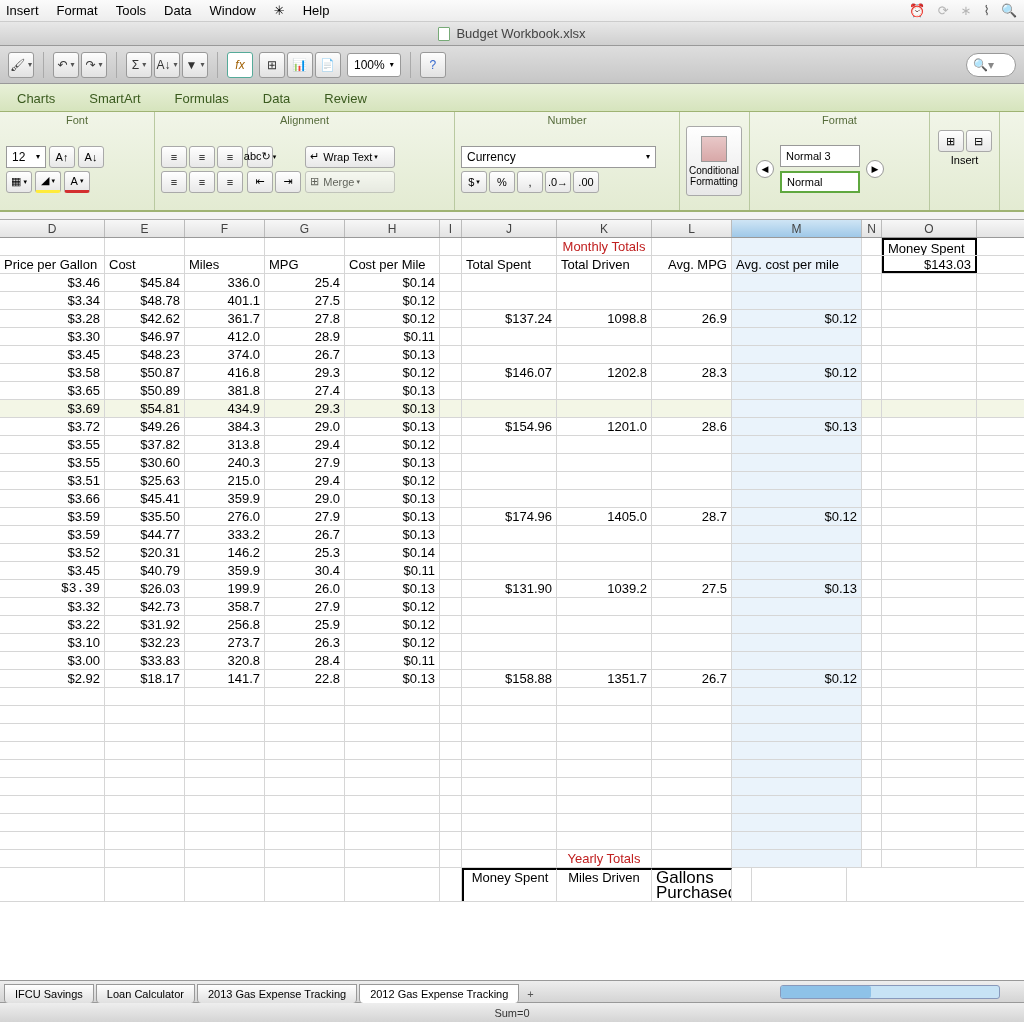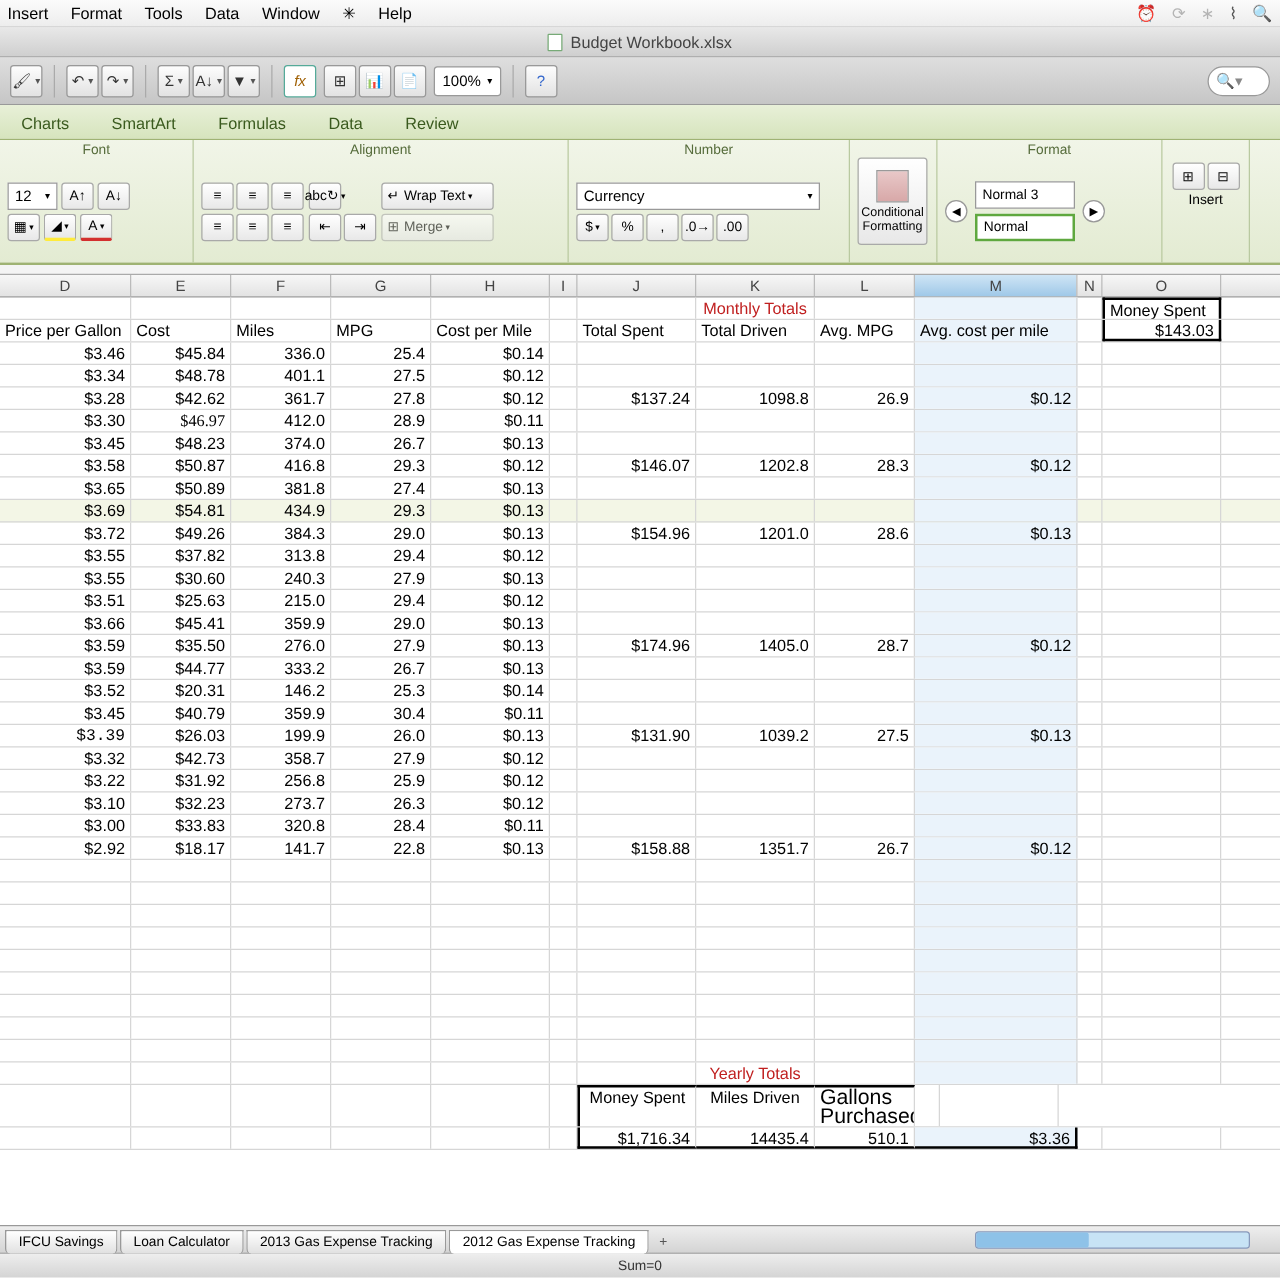--- a/index.html
+++ b/index.html
@@ -252,21 +252,21 @@
       </div>
       <div class="row">
         <div class="cell hdr" style="width: 105px;">Price per Gallon</div>
         <div class="cell hdr" style="width: 80px;">Cost</div>
         <div class="cell hdr" style="width: 80px;">Miles</div>
         <div class="cell hdr" style="width: 80px;">MPG</div>
         <div class="cell hdr" style="width: 95px;">Cost per Mile</div>
         <div class="cell" style="width: 22px;"></div>
         <div class="cell hdr" style="width: 95px;">Total Spent</div>
         <div class="cell hdr" style="width: 95px;">Total Driven</div>
-        <div class="cell hdr" style="width: 80px;">Avg. MPG</div>
+        <div class="cell hdr" style="width: 80px; text-align: right;">Avg. MPG</div>
         <div class="cell mcol hdr" style="width: 130px;">Avg. cost per mile</div>
         <div class="cell" style="width: 20px;"></div>
         <div class="cell box-bot box-l box-r r" style="width: 95px;">$143.03</div>
       </div>
       <div class="row">
         <div class="cell r" style="width: 105px;">$3.46</div>
         <div class="cell r" style="width: 80px;">$45.84</div>
         <div class="cell r" style="width: 80px;">336.0</div>
         <div class="cell r" style="width: 80px;">25.4</div>
         <div class="cell r" style="width: 95px;">$0.14</div>
@@ -301,21 +301,21 @@
         <div class="cell" style="width: 22px;"></div>
         <div class="cell r" style="width: 95px;">$137.24</div>
         <div class="cell r" style="width: 95px;">1098.8</div>
         <div class="cell r" style="width: 80px;">26.9</div>
         <div class="cell mcol r" style="width: 130px;">$0.12</div>
         <div class="cell" style="width: 20px;"></div>
         <div class="cell" style="width: 95px;"></div>
       </div>
       <div class="row">
         <div class="cell r" style="width: 105px;">$3.30</div>
-        <div class="cell r" style="width: 80px; font-family: Liberation Serif, serif;">$46.97</div>
+        <div class="cell r" style="width: 80px;">$46.97</div>
         <div class="cell r" style="width: 80px;">412.0</div>
         <div class="cell r" style="width: 80px;">28.9</div>
         <div class="cell r" style="width: 95px;">$0.11</div>
         <div class="cell" style="width: 22px;"></div>
         <div class="cell" style="width: 95px;"></div>
         <div class="cell" style="width: 95px;"></div>
         <div class="cell" style="width: 80px;"></div>
         <div class="cell mcol" style="width: 130px;"></div>
         <div class="cell" style="width: 20px;"></div>
         <div class="cell" style="width: 95px;"></div>
@@ -732,34 +732,20 @@
         <div class="cell" style="width: 80px; white-space: normal; line-height: 15px; text-align: center; font-size: 13px;"></div>
         <div class="cell" style="width: 80px; white-space: normal; line-height: 15px; text-align: center; font-size: 13px;"></div>
         <div class="cell" style="width: 95px; white-space: normal; line-height: 15px; text-align: center; font-size: 13px;"></div>
         <div class="cell" style="width: 22px; white-space: normal; line-height: 15px; text-align: center; font-size: 13px;"></div>
         <div class="cell box-top box-l" style="width: 95px; white-space: normal; line-height: 15px; text-align: center; font-size: 13px;">Money Spent</div>
         <div class="cell box-top" style="width: 95px; white-space: normal; line-height: 15px; text-align: center; font-size: 13px;">Miles Driven</div>
         <div class="cell box-top" style="width: 80px; white-space: normal; line-height: 15px; font-size: 17px;">Gallons Purchased</div>
         <div class="cell" style="width: 20px; white-space: normal; line-height: 15px; text-align: center; font-size: 13px;"></div>
         <div class="cell" style="width: 95px; white-space: normal; line-height: 15px; text-align: center; font-size: 13px;"></div>
       </div>
-      <div class="row">
-        <div class="cell" style="width: 105px;"></div>
-        <div class="cell" style="width: 80px;"></div>
-        <div class="cell" style="width: 80px;"></div>
-        <div class="cell" style="width: 80px;"></div>
-        <div class="cell" style="width: 95px;"></div>
-        <div class="cell" style="width: 22px;"></div>
-        <div class="cell box-bot box-l r" style="width: 95px;">$1,716.34</div>
-        <div class="cell box-bot r" style="width: 95px;">14435.4</div>
-        <div class="cell box-bot r" style="width: 80px;">510.1</div>
-        <div class="cell mcol box-bot box-r r" style="width: 130px;">$3.36</div>
-        <div class="cell" style="width: 20px;"></div>
-        <div class="cell" style="width: 95px;"></div>
-      </div>
     </div>
 </div>
 
 <div class="sheets" id="sheets">
 <div class="stab">IFCU Savings</div>
     <div class="stab">Loan Calculator</div>
     <div class="stab">2013 Gas Expense Tracking</div>
     <div class="stab active">2012 Gas Expense Tracking</div>
     <div class="addtab">+</div>
     <div class="hscroll"></div>

